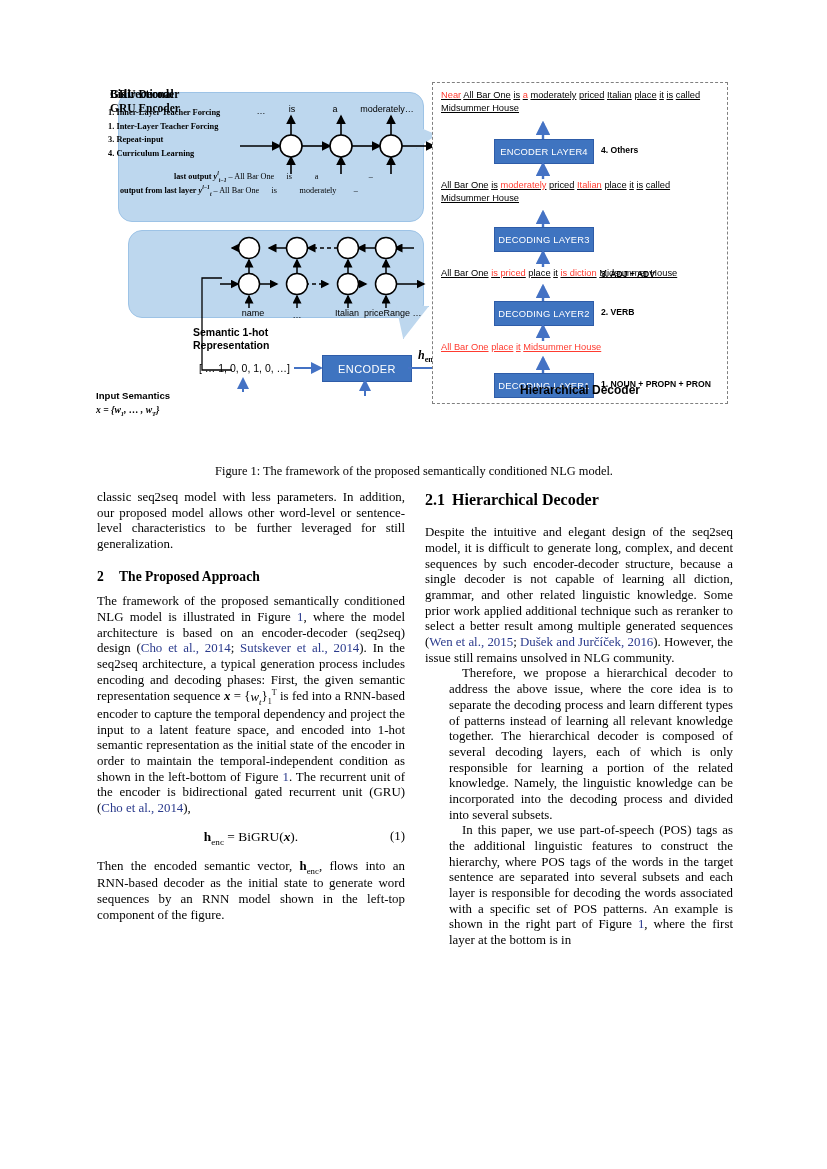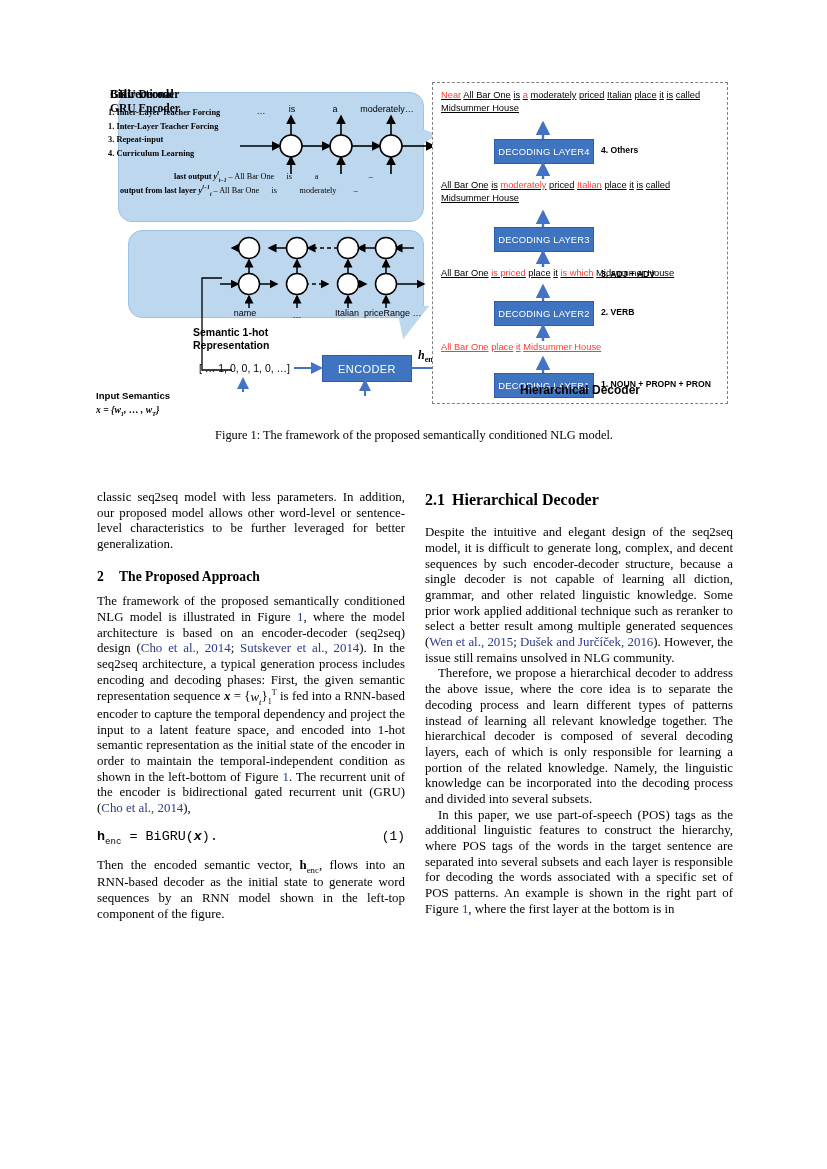--- a/index.html
+++ b/index.html
@@ -202,21 +202,21 @@
     left: 0; right: 0; bottom: 6px;
     text-align: center;
     font-family: "Liberation Sans", sans-serif;
     font-size: 12px;
     font-weight: bold;
   }
 
   
   #caption {
     position: absolute;
-    left: 96px; top: 428px;
+    left: 96px; top: 464px;
     width: 636px;
     text-align: center;
     font-size: 12.4px;
   }
 
   
   .col {
     position: absolute;
     top: 490px;
     width: 308px;
@@ -224,42 +224,42 @@
     line-height: 1.215;
     text-align: justify;
     -webkit-hyphens: none;
     hyphens: none;
   }
   #col-left { left: 97px; }
   #col-right { left: 425px; }
 
   .col p { margin: 0 0 0 0; text-indent: 0; }
   .col p.indent { text-indent: 13px; }
-  .col p + p { margin-top: 0px; }
+  .col p + p { margin-top: 0px; margin-left: 24px; }
   .sec-head {
     font-weight: bold;
     font-size: 13.6px;
     margin: 16px 0 9px 0;
     display: block;
   }
   .sec-head .num { display: inline-block; min-width: 22px; }
   .subsec-head {
     font-weight: bold;
     font-size: 16px;
     margin: 0 0 16px 0;
     display: block;
   }
   .subsec-head .num { display: inline-block; min-width: 27px; }
   .cite { color: #2a3a8c; }
 
   .equation {
     position: relative;
     margin: 12px 0 12px 0;
+    text-align: center;
     font-size: 13.4px;
-    font-family: Liberation Mono, monospace;
   }
   .equation .eqnum {
     position: absolute;
     right: 0; top: 0;
     font-size: 12.9px;
   }
   .bmath { font-weight: bold; }
 </style>
 </head>
 <body>
@@ -370,21 +370,21 @@
     <circle cx="31" cy="16" r="10.5" fill="#fff" stroke="#000" stroke-width="1.5"></circle>
     <circle cx="79" cy="16" r="10.5" fill="#fff" stroke="#000" stroke-width="1.5"></circle>
     <circle cx="130" cy="16" r="10.5" fill="#fff" stroke="#000" stroke-width="1.5"></circle>
     <circle cx="168" cy="16" r="10.5" fill="#fff" stroke="#000" stroke-width="1.5"></circle>
     <circle cx="31" cy="52" r="10.5" fill="#fff" stroke="#000" stroke-width="1.5"></circle>
     <circle cx="79" cy="52" r="10.5" fill="#fff" stroke="#000" stroke-width="1.5"></circle>
     <circle cx="130" cy="52" r="10.5" fill="#fff" stroke="#000" stroke-width="1.5"></circle>
     <circle cx="168" cy="52" r="10.5" fill="#fff" stroke="#000" stroke-width="1.5"></circle>
   </svg>
 
-  <div class="node-word" style="left:124px; top:230px; width:50px;text-align:center;">name</div>
+  <div class="node-word" style="left:132px; top:230px; width:50px;text-align:center;">name</div>
   <div class="node-word" style="left:180px; top:232px; width:42px;">…</div>
   <div class="node-word" style="left:224px; top:230px; width:54px;">Italian</div>
   <div class="node-word" style="left:268px; top:230px; width:78px; text-align:left;">priceRange …</div>
 
   <svg class="rnn-svg" style="left:100px; top:196px;" width="40" height="100">
     <path d="M36,96 L6,96 L6,4 L26,4" stroke="#000" stroke-width="1.3" fill="none"></path>
   </svg>
 
   <div id="semantic-label">
     <span>Semantic 1-hot</span><br>
@@ -430,40 +430,40 @@
       <u><span class="red">Near</span></u> <u>All Bar One</u> <u>is</u> <u><span class="red">a</span></u> <u>moderately</u> <u>priced</u> <u>Italian</u> <u>place</u> <u>it</u> <u>is</u> <u>called</u> <u>Midsummer House</u>
     </div>
     <svg class="rnn-svg" style="left:104px; top:38px;" width="12" height="18">
       <defs>
         <marker id="uah" markerWidth="6" markerHeight="6" refX="5" refY="3" orient="auto">
           <path d="M0,0 L6,3 L0,6 z" fill="#4472c4"></path>
         </marker>
       </defs>
       <line x1="6" y1="18" x2="6" y2="2" stroke="#4472c4" stroke-width="2.4" marker-end="url(#uah)"></line>
     </svg>
-    <div class="layer-box" style="left:61px; top:56px;">DECODING LAYER4</div>
+    <div class="layer-box" style="left:61px; top:56px;">ENCODER LAYER4</div>
     <div class="layer-tag" style="left:168px; top:62px;">4. Others</div>
     <svg class="rnn-svg" style="left:104px; top:80px;" width="12" height="16">
       <line x1="6" y1="16" x2="6" y2="1" stroke="#4472c4" stroke-width="2.4" marker-end="url(#uah)"></line>
     </svg>
 
     <div class="hier-sent" style="top:96px;">
       <u>All Bar One</u> <u>is</u> <u><span class="red">moderately</span></u> <u>priced</u> <u><span class="red">Italian</span></u> <u>place</u> <u>it</u> <u>is</u> <u>called</u> <u>Midsummer House</u>
     </div>
     <svg class="rnn-svg" style="left:104px; top:128px;" width="12" height="16">
       <line x1="6" y1="16" x2="6" y2="1" stroke="#4472c4" stroke-width="2.4" marker-end="url(#uah)"></line>
     </svg>
     <div class="layer-box" style="left:61px; top:144px;">DECODING LAYER3</div>
     <div class="layer-tag" style="left:168px; top:150px;margin-top:36px;">3. ADJ + ADV</div>
     <svg class="rnn-svg" style="left:104px; top:168px;" width="12" height="16">
       <line x1="6" y1="16" x2="6" y2="1" stroke="#4472c4" stroke-width="2.4" marker-end="url(#uah)"></line>
     </svg>
 
     <div class="hier-sent" style="top:184px;">
-      <u>All Bar One</u> <u><span class="red">is priced</span></u> <u>place</u> <u>it</u> <u><span class="red">is which</span></u> <u>Midsummer House</u>
+      <u>All Bar One</u> <u><span class="red">is priced</span></u> <u>place</u> <u>it</u> <u><span class="red">is diction</span></u> <u>Midsummer House</u>
     </div>
     <svg class="rnn-svg" style="left:104px; top:202px;" width="12" height="16">
       <line x1="6" y1="16" x2="6" y2="1" stroke="#4472c4" stroke-width="2.4" marker-end="url(#uah)"></line>
     </svg>
     <div class="layer-box" style="left:61px; top:218px;">DECODING LAYER2</div>
     <div class="layer-tag" style="left:168px; top:224px;">2. VERB</div>
     <svg class="rnn-svg" style="left:104px; top:242px;" width="12" height="16">
       <line x1="6" y1="16" x2="6" y2="1" stroke="#4472c4" stroke-width="2.4" marker-end="url(#uah)"></line>
     </svg>
 
@@ -476,21 +476,21 @@
     <div class="layer-box" style="left:61px; top:290px;">DECODING LAYER1</div>
     <div class="layer-tag" style="left:168px; top:296px;">1. NOUN + PROPN + PRON</div>
 
     <div id="hier-title">Hierarchical Decoder</div>
   </div>
 </div>
 
 <div id="caption">Figure 1: The framework of the proposed semantically conditioned NLG model.</div>
 
 <div class="col" id="col-left">
-  <p>classic seq2seq model with less parameters. In addition, our proposed model allows other word-level or sentence-level characteristics to be further leveraged for better generalization.</p>
+  <p>classic seq2seq model with less parameters. In addition, our proposed model allows other word-level or sentence-level characteristics to be further leveraged for still generalization.</p>
 
   <div class="sec-head">
     <span class="num">2</span><span>The Proposed Approach</span>
   </div>
 
   <p><span>The framework of the proposed semantically conditioned NLG model is illustrated in Figure </span><span class="cite">1</span><span>, where the model architecture is based on an encoder-decoder (seq2seq) design (</span><span class="cite">Cho et al., 2014</span><span>; </span><span class="cite">Sutskever et al., 2014</span><span>). In the seq2seq architecture, a typical generation process includes encoding and decoding phases: First, the given semantic representation sequence </span><span class="mathvar">x</span> = {<span style="font-style:italic">w<sub>t</sub></span>}<sub style="font-size:.62em">1</sub><sup style="font-size:.62em">T</sup><span> is fed into a RNN-based encoder to capture the temporal dependency and project the input to a latent feature space, and encoded into 1-hot semantic representation as the initial state of the encoder in order to maintain the temporal-independent condition as shown in the left-bottom of Figure </span><span class="cite">1</span><span>. The recurrent unit of the encoder is bidirectional gated recurrent unit (GRU) (</span><span class="cite">Cho et al., 2014</span><span>),</span></p>
 
   <div class="equation">
     <span class="bmath">h<sub style="font-weight:normal">enc</sub></span> <span style="font-weight:normal">= BiGRU(</span><span class="bmath" style="font-style:italic">x</span><span style="font-weight:normal">).</span>
     <span class="eqnum">(1)</span>

